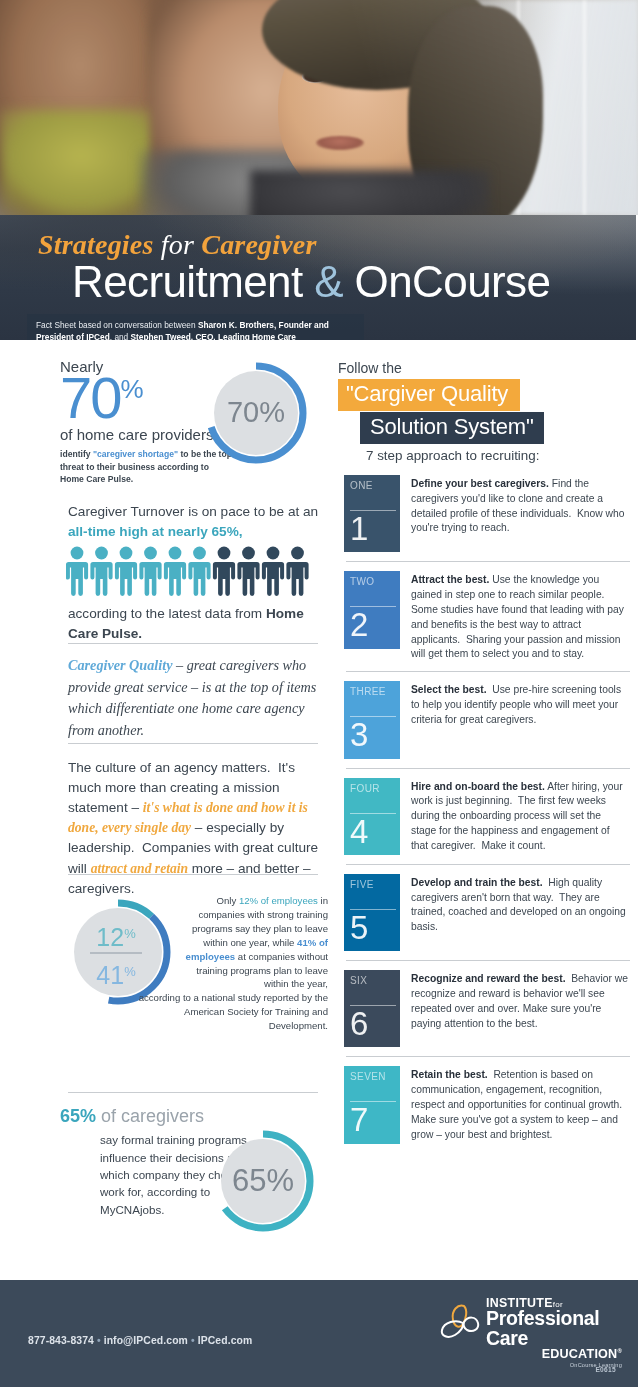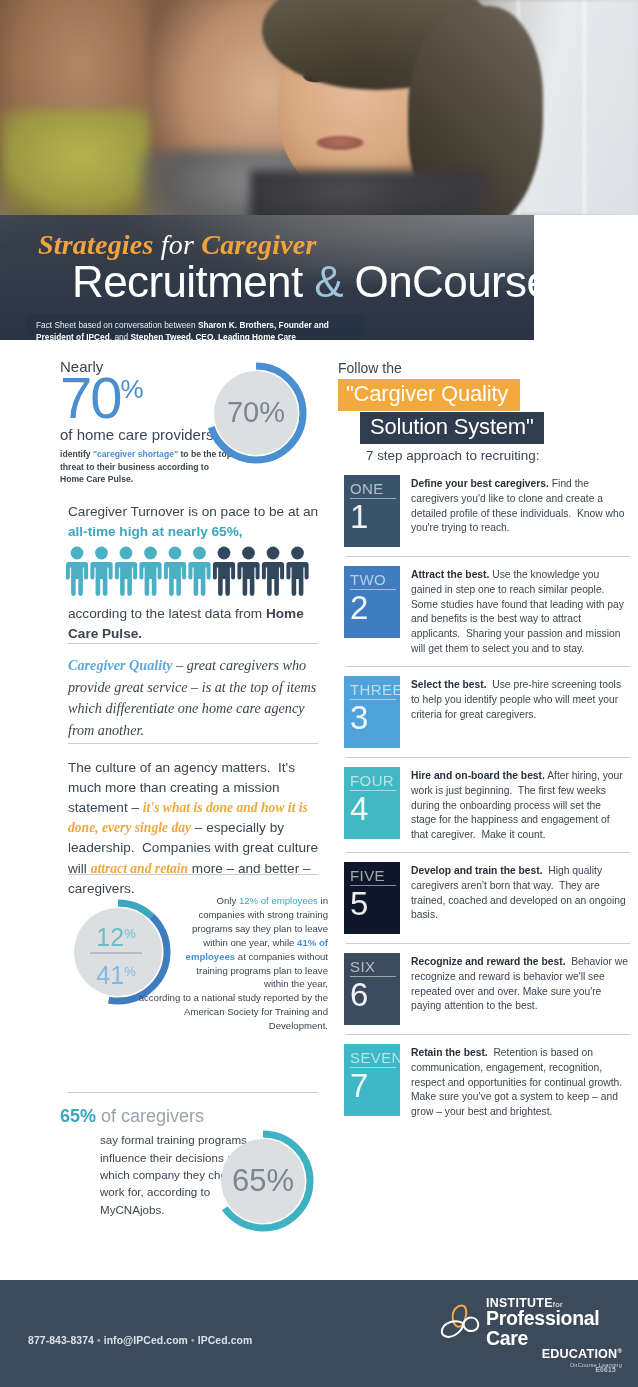--- a/index.html
+++ b/index.html
@@ -107,21 +107,21 @@
     position:absolute; top:0; width:3px; height:215px;
     background: rgba(255,255,255,.55); filter: blur(1.5px);
   }
   .ph-sheen {
     position:absolute; inset:0;
     background: linear-gradient(255deg, rgba(255,255,255,.18) 0%, rgba(255,255,255,0) 42%);
   }
 
   
   .title-band {
-    position:relative; width:534px; height:125px;
+    position:relative; width:636px; height:125px;
     background: linear-gradient(180deg,#4a5460 0%, #3a434f 26%, #2f3947 60%, #2b3442 100%);
     overflow:hidden;
   }
   .tb-photo-bleed {
     position:absolute; inset:0;
     background:
       radial-gradient(ellipse at 66% -20%, rgba(120,108,92,.55) 0%, rgba(60,58,56,0) 48%),
       radial-gradient(ellipse at 92% 0%, rgba(200,205,212,.35) 0%, rgba(90,95,102,0) 45%),
       radial-gradient(ellipse at 18% -5%, rgba(40,44,52,.5) 0%, rgba(40,44,52,0) 45%);
   }
@@ -226,23 +226,23 @@
   .sevenstep { font-size:13.4px; color:#3c4650; margin:4px 0 0 28px; }
 
   .steps { margin-top:12px; }
   .step { display:flex; align-items:flex-start; padding: 0 0 0 6px; }
   .step-box {
     width:56px; flex:0 0 56px; min-height:72px;
     display:flex; flex-direction:column; align-items:flex-start;
     padding:5px 0 6px 6px; color:#fff;
   }
   .step-word {
-    font-size:15px; letter-spacing:.4px; color:rgba(255,255,255,.62);
+    font-size:10px; letter-spacing:.4px; color:rgba(255,255,255,.62);
     border-bottom:1px solid rgba(255,255,255,.5);
-    padding-bottom:1px; width:46px; font-weight:400;
+    padding-bottom:19px; width:46px; font-weight:400;
   }
   .step-num { font-size:33px; line-height:1.04; font-weight:300; margin-top:1px; color:rgba(255,255,255,.92); }
   .step-txt {
     flex:1; padding:2px 10px 0 11px;
     font-size:10.3px; line-height:1.44; color:#3c4650;
   }
   .step-txt b { font-weight:700; color:#28303a; }
   .step-sep { height:1px; background:#c9cdd1; margin:9px 8px 9px 8px; }
 
   
@@ -461,21 +461,21 @@
           <div class="step-sep"></div>
           <div class="step">
             <div class="step-box" style="background:#41b8c4">
               <div class="step-word">FOUR</div>
               <div class="step-num">4</div>
             </div>
             <div class="step-txt"><b>Hire and on-board the best.</b> After hiring, your work is just beginning.&nbsp; The first few weeks during the onboarding process will set the stage for the happiness and engagement of that caregiver.&nbsp; Make it count.</div>
           </div>
           <div class="step-sep"></div>
           <div class="step">
-            <div class="step-box" style="background:#0f172a">
+            <div class="step-box" style="background:#0369a1">
               <div class="step-word">FIVE</div>
               <div class="step-num">5</div>
             </div>
             <div class="step-txt"><b>Develop and train the best.</b>&nbsp; High quality caregivers aren't born that way.&nbsp; They are trained, coached and developed on an ongoing basis.</div>
           </div>
           <div class="step-sep"></div>
           <div class="step">
             <div class="step-box" style="background:#3b4a5c">
               <div class="step-word">SIX</div>
               <div class="step-num">6</div>

